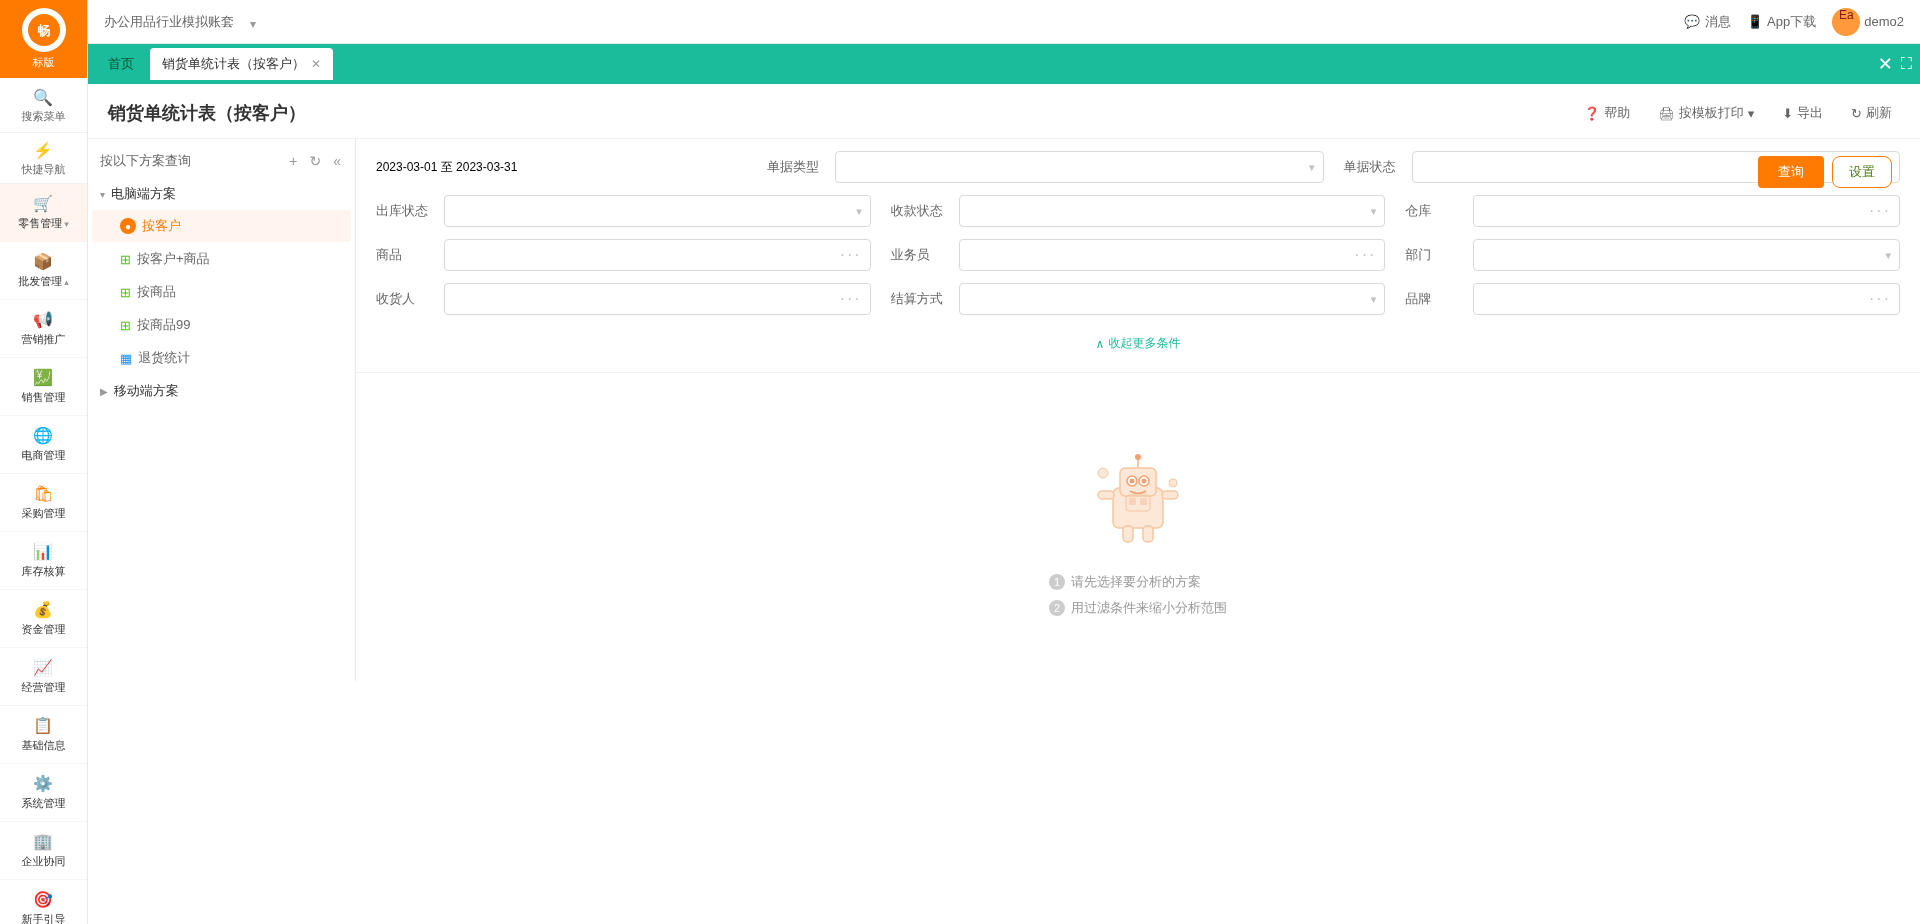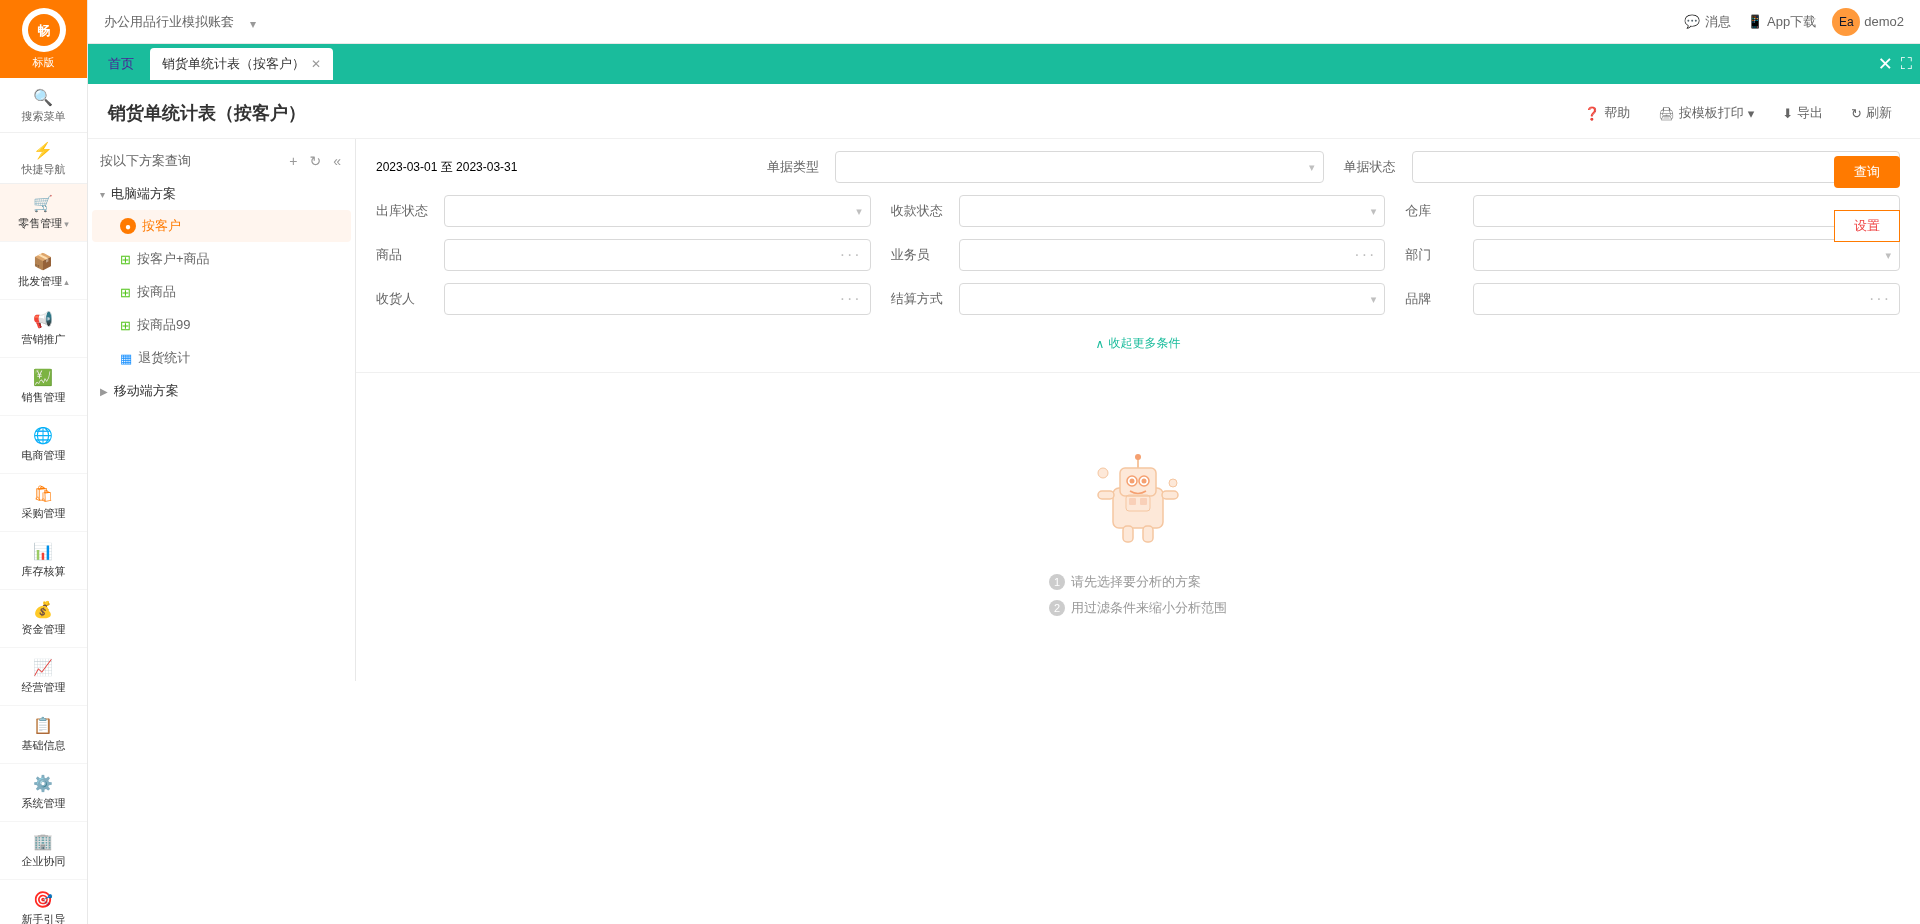--- a/index.html
+++ b/index.html
@@ -24,37 +24,37 @@
     
     .main { flex: 1; display: flex; flex-direction: column; background: #f5f5f5; overflow: hidden; }
 
     
     .topbar { height: 44px; background: #fff; display: flex; align-items: center; justify-content: space-between; padding: 0 16px; border-bottom: 1px solid #e8e8e8; }
     .topbar-left { display: flex; align-items: flex-end; gap: 16px; }
     .topbar-title { font-size: 13px; color: #666; }
     .topbar-dropdown { font-size: 12px; color: #999; cursor: pointer; }
     .topbar-right { display: flex; align-items: center; gap: 16px; }
     .topbar-right-item { display: flex; align-items: center; gap: 4px; font-size: 13px; color: #666; cursor: pointer; }
-    .avatar { width: 28px; height: 28px; border-radius: 50%; background: #ff9a3c; display: flex; align-items: center; justify-content: center; color: #0f172a; font-size: 12px; overflow: hidden; }
+    .avatar { width: 28px; height: 28px; border-radius: 50%; background: #ff9a3c; display: flex; justify-content: center; color: #7f1d1d; font-size: 12px; overflow: hidden; }
 
     
     .tabbar { height: 40px; background: #1abc9c; display: flex; align-items: center; padding: 0 8px; gap: 4px; }
     .tab { height: 32px; padding: 0 12px; display: flex; align-items: center; gap: 6px; border-radius: 4px 4px 0 0; font-size: 13px; cursor: pointer; }
-    .tab.home { background: transparent; color: #4c1d95; }
+    .tab.home { background: transparent; color: #14532d; }
     .tab.active { background: #fff; color: #333; }
     .tab.active .tab-close { color: #999; font-size: 12px; cursor: pointer; }
     .tab-maximize { color: #fff; margin-left: auto; font-size: 16px; cursor: pointer; display: flex; align-items: center; gap: 8px; }
 
     
     .content { flex: 1; background: #fff; overflow: auto; }
     .page-title { font-size: 18px; font-weight: bold; color: #333; }
     .page-actions { display: flex; align-items: center; gap: 12px; }
     .page-action-btn { display: flex; align-items: center; gap: 4px; font-size: 13px; color: #666; cursor: pointer; padding: 4px 8px; }
     .btn-query { background: #ff7a00; color: #fff; border: none; padding: 7px 20px; border-radius: 4px; font-size: 13px; cursor: pointer; }
-    .btn-settings { background: #fff; color: #ef4444; border: 1px solid #ff7a00; padding: 6px 16px; border-radius: 0; font-size: 13px; cursor: pointer; }
+    .btn-settings { background: #fff; color: #4d7c0f; border: 1px solid #ff7a00; padding: 6px 16px; border-radius: 8px; font-size: 13px; cursor: pointer; }
 
     
     .plan-sidebar { width: 268px; min-width: 268px; background: #fff; border-right: 1px solid #e8e8e8; padding: 8px 0; overflow-y: auto; }
     .plan-sidebar-header { display: flex; align-items: center; justify-content: space-between; padding: 4px 12px 8px; }
     .plan-sidebar-title { font-size: 13px; color: #666; }
     .plan-sidebar-actions { display: flex; align-items: center; gap: 8px; }
     .plan-action-icon { color: #999; font-size: 14px; cursor: pointer; padding: 2px; }
     .plan-group { margin-bottom: 2px; }
     .plan-group-title { display: flex; align-items: center; gap: 6px; padding: 6px 12px; font-size: 13px; color: #333; cursor: pointer; }
     .plan-group-arrow { font-size: 10px; color: #999; }
@@ -391,21 +391,21 @@
             </div>
             <div class="filter-field" style="flex:1;">
               <span class="filter-label">品牌</span>
               <div class="filter-input" style="flex:1;">
                 <span class="filter-input-placeholder"></span>
                 <span class="filter-input-dots">···</span>
               </div>
             </div>
           </div>
 
-          <div style="position:absolute; right:20px; top: calc(56px + 44px + 40px + 16px); display:flex; flex-direction:column; gap:22px;">
+          <div style="position:absolute; right:28px; top: calc(56px + 44px + 40px + 16px); display:flex; flex-direction:row; gap:8px;">
             <button class="btn-query">查询</button>
             <button class="btn-settings">设置</button>
           </div>
 
           <div class="collapse-bar">
             <span>∧</span>
             <span>收起更多条件</span>
           </div>
 
         </div>

